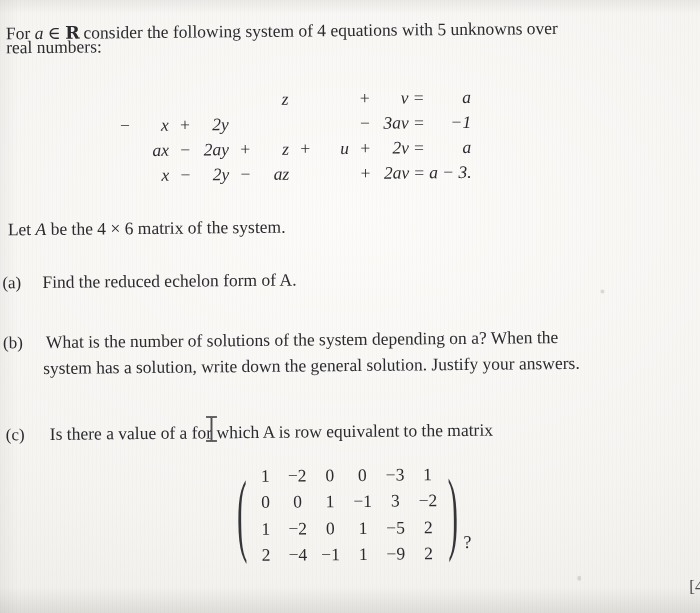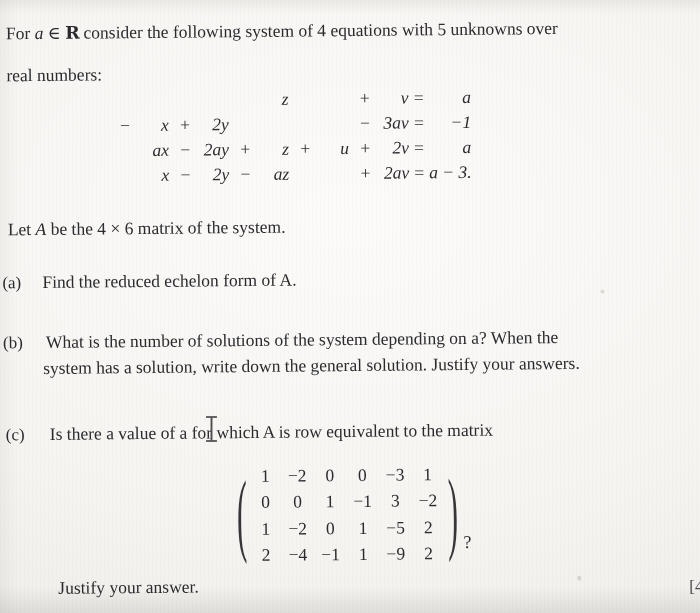--- a/index.html
+++ b/index.html
@@ -141,21 +141,21 @@
 <div class="sheet">
 
   <div class="line body-text" style="left:8px; top:22px;">
     <span>For</span>
     <span class="italic">a</span>
     <span>∈</span>
     <span class="blackboard">R</span>
     <span>consider the following system of 4 equations with 5 unknowns over</span>
   </div>
 
-  <div class="line body-text" style="left:8px; top:64px;">real numbers:</div>
+  <div class="line body-text" style="left:8px; top:36px;">real numbers:</div>
 
   <div id="equation-system">
     <table>
       <tbody>
         <tr>
           <td class="op"></td>
           <td class="term"></td>
           <td class="op"></td>
           <td class="term"></td>
           <td class="op"></td>
@@ -264,21 +264,20 @@
           <td>1</td>
           <td>−9</td>
           <td>2</td>
         </tr>
       </tbody>
     </table>
     <span class="paren">)</span>
     <span class="qmark">?</span>
   </div>
 
-  <div class="line body-text" style="left:55px; top:577px;">Justify your answer.</div>
 
   <div id="marks-bracket">[4</div>
 
   <div class="smudge" style="left:600px; top:292px; width:4px; height:4px;"></div>
   <div class="smudge" style="left:574px; top:578px; width:4px; height:5px;"></div>
 </div>
 
 <svg id="mouse-cursor" viewBox="0 0 13 26">
   <path d="M2 1 H11 M6.5 1 V25 M2 25 H11" stroke="#1d1d20" stroke-width="1.7" fill="none" stroke-linecap="square"></path>
   <path d="M2 1 H11 M6.5 1 V25 M2 25 H11" stroke="#ffffff" stroke-width="0.5" fill="none" opacity="0.45"></path>

